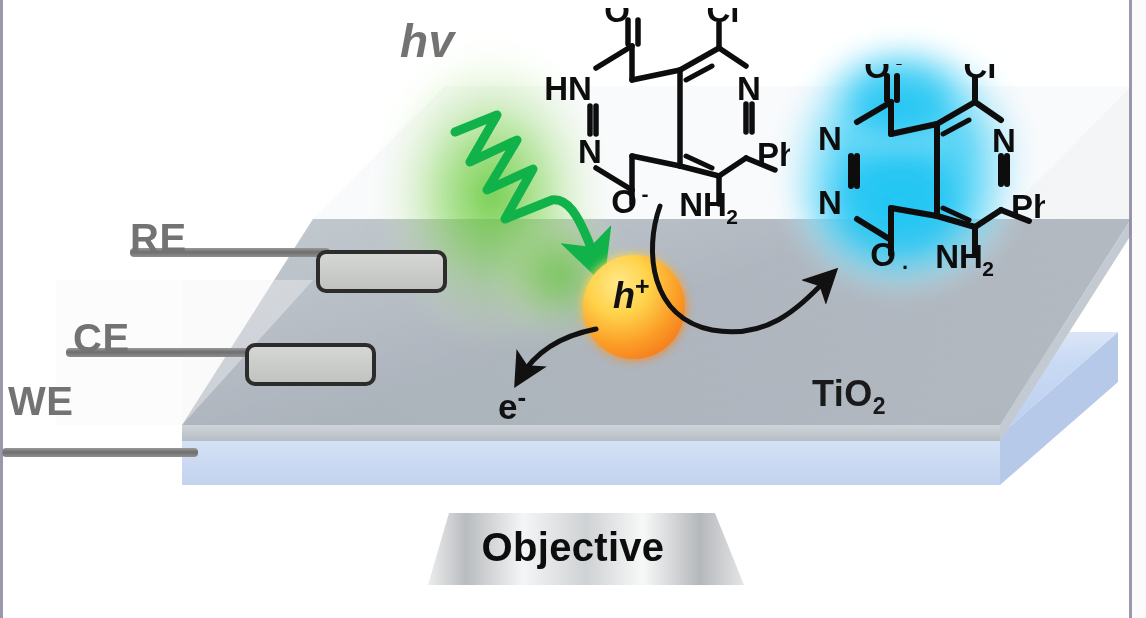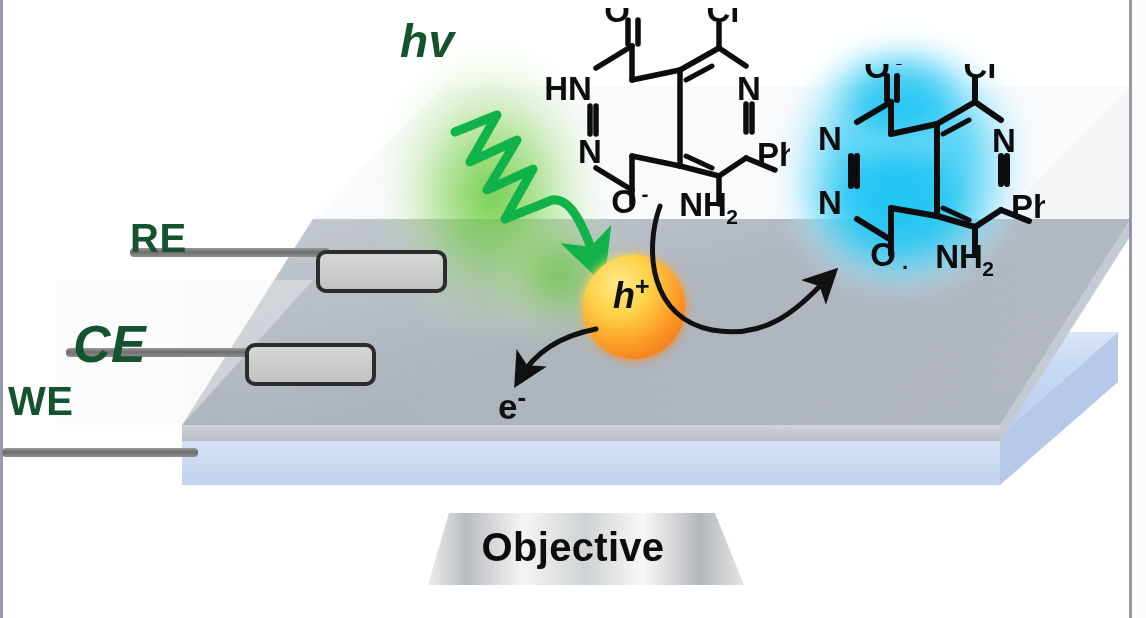--- a/index.html
+++ b/index.html
@@ -9,24 +9,24 @@
     background:#ffffff;
   }
   
   .frame-line{position:absolute;top:0;bottom:0;width:3px;background:#8a86a0;opacity:.85;}
   .frame-line.left{left:0;}
   .frame-line.right{right:14px;}
   .frame-pad{position:absolute;top:0;bottom:0;right:0;width:14px;background:#fbfbfc;}
 
   svg.layer{position:absolute;left:0;top:0;width:1146px;height:618px;}
 
-  .lbl{position:absolute;font-weight:bold;color:#14532d;line-height:1;
+  .lbl{position:absolute;font-weight:bold;color:#737373;line-height:1;
        letter-spacing:.5px;}
   .lbl-re{left:130px;top:218px;font-size:40px;}
-  .lbl-ce{left:73px;top:318px;font-size:52px;font-style:italic;}
+  .lbl-ce{left:73px;top:318px;font-size:40px;}
   .lbl-we{left:8px;top:381px;font-size:40px;}
   .lbl-hv{left:400px;top:18px;font-size:46px;font-style:italic;font-weight:800;}
   .lbl-tio2{left:812px;top:376px;font-size:36px;font-weight:bold;color:#1a1a1a;}
   .lbl-tio2 sub{font-size:23px;}
   .lbl-hplus{position:absolute;left:613px;top:272px;font-size:36px;font-weight:800;
              font-style:italic;color:#111;}
   .lbl-hplus sup{font-size:25px;font-style:normal;font-weight:800;}
   .lbl-eminus{position:absolute;left:498px;top:382px;font-size:35px;font-weight:800;color:#111;}
   .lbl-eminus sup{font-size:26px;}
   .lbl-obj{position:absolute;left:0;right:0;top:525px;text-align:center;
@@ -294,19 +294,20 @@
   <div class="lbl lbl-re">RE</div>
   <div class="lbl lbl-ce">CE</div>
   <div class="lbl lbl-we">WE</div>
 
   <div class="lbl lbl-hv">hv</div>
 
   <div class="lbl-hplus"><span>h</span><sup>+</sup></div>
 
   <div class="lbl-eminus"><span>e</span><sup>-</sup></div>
 
+  <div class="lbl lbl-tio2"><span>TiO</span><sub>2</sub></div>
 
   <div class="lbl-obj">Objective</div>
 
   <div class="frame-pad"></div>
   <div class="frame-line left"></div>
   <div class="frame-line right"></div>
 </div>
 
 </body></html>

